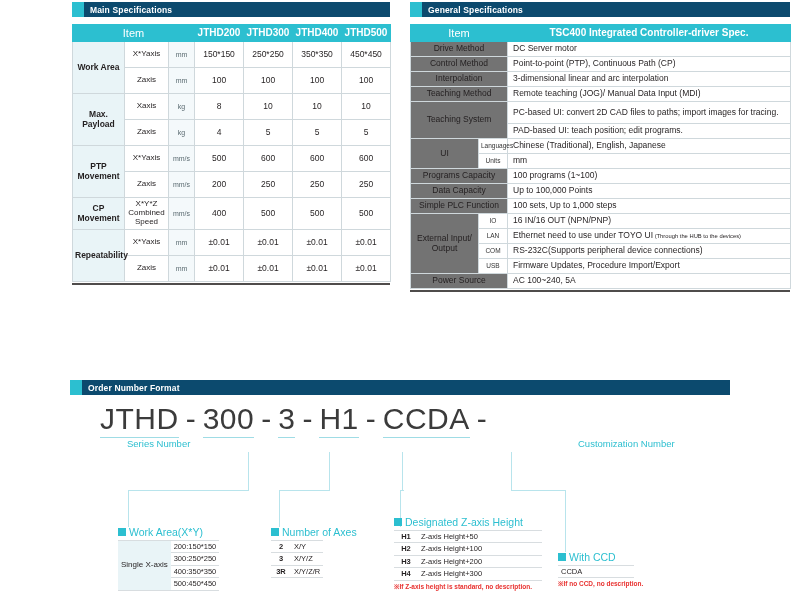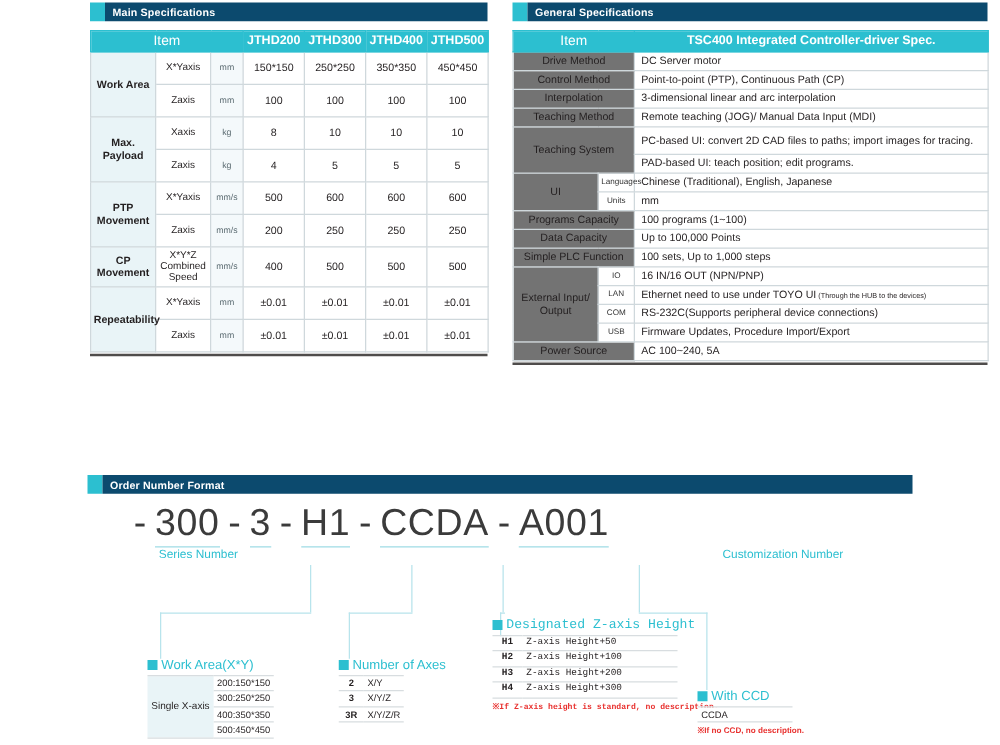--- a/index.html
+++ b/index.html
@@ -409,30 +409,30 @@
     </tbody>
 </table>
 <div class="botline" id="gen-botline" style="left: 410px; width: 380px; top: 290px;"></div>
 
 <div class="sect-bar" id="bar-order" style="left:70px; top:380px; width:660px;">
   <div class="tab"></div>
   <div class="bar">Order Number Format</div>
 </div>
 
 <div id="order-code">
+    <span class="code-seg underlined">JTHD</span>
     <span class="dash">-</span>
     <span class="code-seg underlined">300</span>
     <span class="dash">-</span>
     <span class="code-seg underlined">3</span>
     <span class="dash">-</span>
     <span class="code-seg underlined">H1</span>
     <span class="dash">-</span>
     <span class="code-seg underlined">CCDA</span>
     <span class="dash">-</span>
-    <span class="code-seg underlined">A001</span>
   </div>
 
 <div class="caption" style="left:127px; top:438px;">Series Number</div>
 <div class="caption" style="left:578px; top:438px;">Customization Number</div>
 
 <div class="ln v" style="left:248px; top:452px; height:38px;"></div>
 <div class="ln h" style="left:128px; top:490px; width:121px;"></div>
 <div class="ln v" style="left:128px; top:490px; height:37px;"></div>
 
 <div class="ln v" style="left:329px; top:452px; height:38px;"></div>
@@ -487,21 +487,21 @@
           <td>X/Y/Z</td>
         </tr>
         <tr>
           <td class="keycol">3R</td>
           <td>X/Y/Z/R</td>
         </tr>
       </tbody>
   </table>
 </div>
 
-<div class="legend" style="left:394px; top:494px;font-family:Liberation Mono, monospace;">
+<div class="legend" style="left:394px; top:516px;">
   <div class="legend-title">
     <span class="sq"></span>
     <span>Designated Z-axis Height</span>
   </div>
   <table class="legend-tbl">
     <tbody id="legend-zheight-body">
         <tr>
           <td class="keycol" style="width: 18px;">H1</td>
           <td style="min-width: 118px;">Z-axis Height+50</td>
         </tr>

